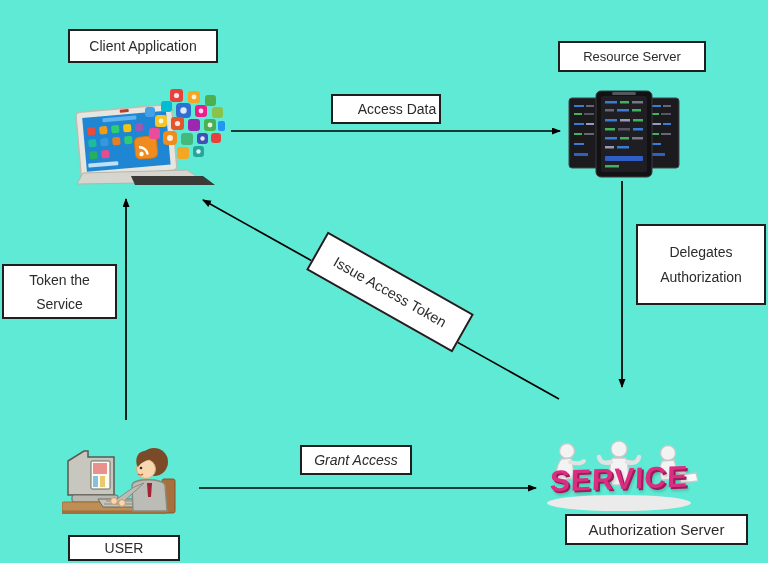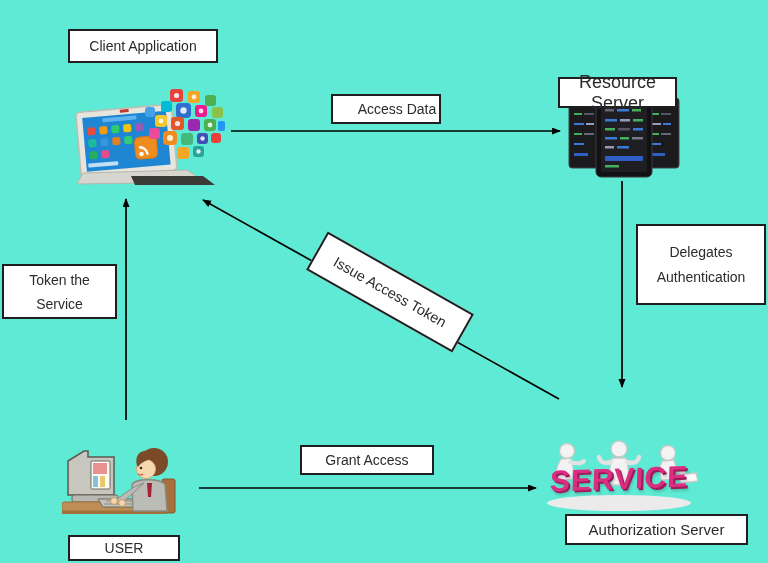--- a/index.html
+++ b/index.html
@@ -7,26 +7,26 @@
     position:relative;width:768px;height:563px;background:#5eead4;overflow:hidden;
     font-family:"Liberation Sans", sans-serif;color:#2b2b2b;
   }
   .nbox{
     position:absolute;box-sizing:border-box;border:2px solid #1f1f1f;background:#ffffff;
     display:flex;align-items:center;justify-content:center;text-align:center;
     font-size:14px;color:#2b2b2b;z-index:3;
   }
   .nbox.col{flex-direction:column;}
   .b-client{left:68px;top:29px;width:150px;height:34px;}
-  .b-resource{left:558px;top:41px;width:119px;height:31px;font-size:18px;margin-top:36px;}
+  .b-resource{left:558px;top:41px;width:148px;height:31px;font-size:13px;}
   .b-accessdata{left:331px;top:94px;width:110px;height:30px;padding-left:22px;}
   .b-delegates{left:636px;top:224px;width:130px;height:81px;line-height:25px;}
   .b-accessservice{left:2px;top:264px;width:115px;height:55px;line-height:24px;}
   .b-user{left:68px;top:535px;width:112px;height:26px;text-align:right;}
-  .b-grant{left:300px;top:445px;width:134px;height:30px;}
+  .b-grant{left:300px;top:445px;width:112px;height:30px;font-style:italic;}
   .b-auth{left:565px;top:514px;width:183px;height:31px;font-size:15px;}
   .b-issue{
     left:306px;top:270px;width:168px;height:44px;
     transform:rotate(29.5deg);font-size:14.5px;
   }
   .arrows{position:absolute;left:0;top:0;width:768px;height:563px;z-index:1;pointer-events:none;}
   .illus{position:absolute;z-index:2;}
   .illus-client{left:75px;top:88px;width:150px;height:97px;}
   .illus-server{left:568px;top:90px;width:112px;height:88px;}
   .illus-user{left:62px;top:443px;width:135px;height:92px;}
@@ -60,21 +60,21 @@
   <div class="nbox b-client">Client Application</div>
   <div class="nbox b-resource">Resource Server</div>
   <div class="nbox b-auth">Authorization Server</div>
   <div class="nbox b-user">USER</div>
 
   <div class="nbox b-accessdata">Access Data</div>
   <div class="nbox b-grant">Grant Access</div>
   <div class="nbox b-issue">Issue Access Token</div>
   <div class="nbox col b-delegates">
     <div>Delegates</div>
-    <div>Authentication</div>
+    <div>Authorization</div>
   </div>
   <div class="nbox col b-accessservice">
     <div>Token the</div>
     <div>Service</div>
   </div>
 
   <div class="illus illus-client">
     <svg width="150" height="97" viewBox="0 0 150 97">
       <g transform="rotate(-5 55 60)">
         <rect x="4" y="20" width="96" height="66" rx="4" fill="#e6e6df" stroke="#bdbdb4" stroke-width="1.5"></rect>

